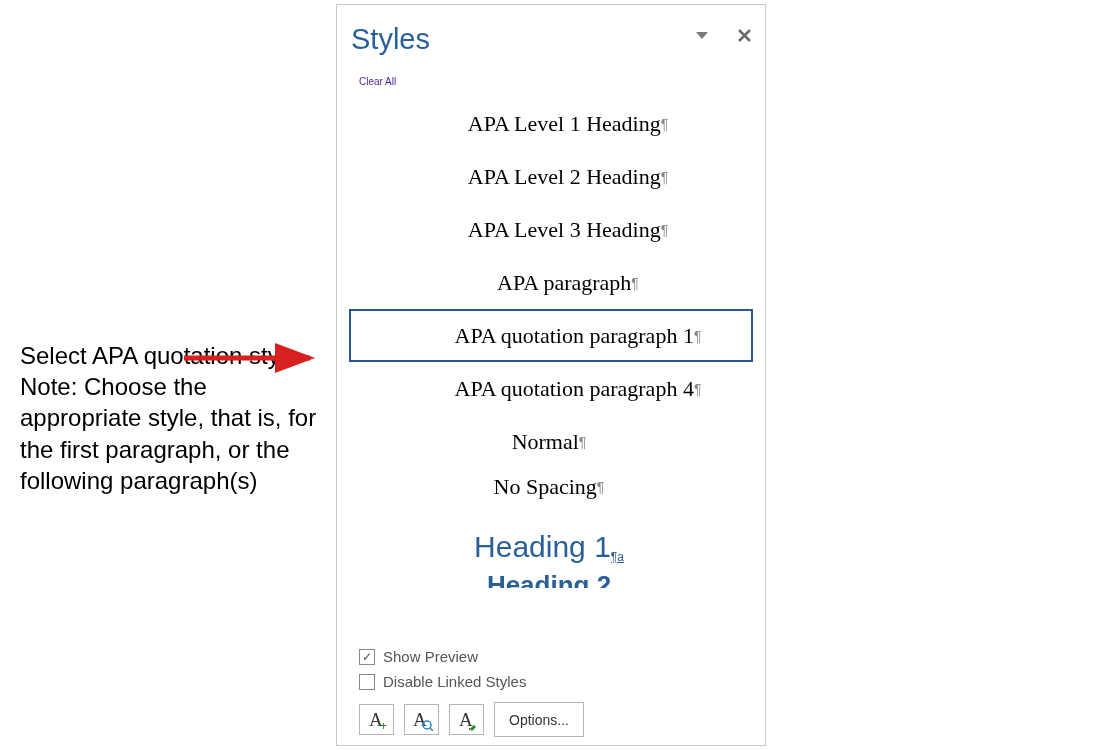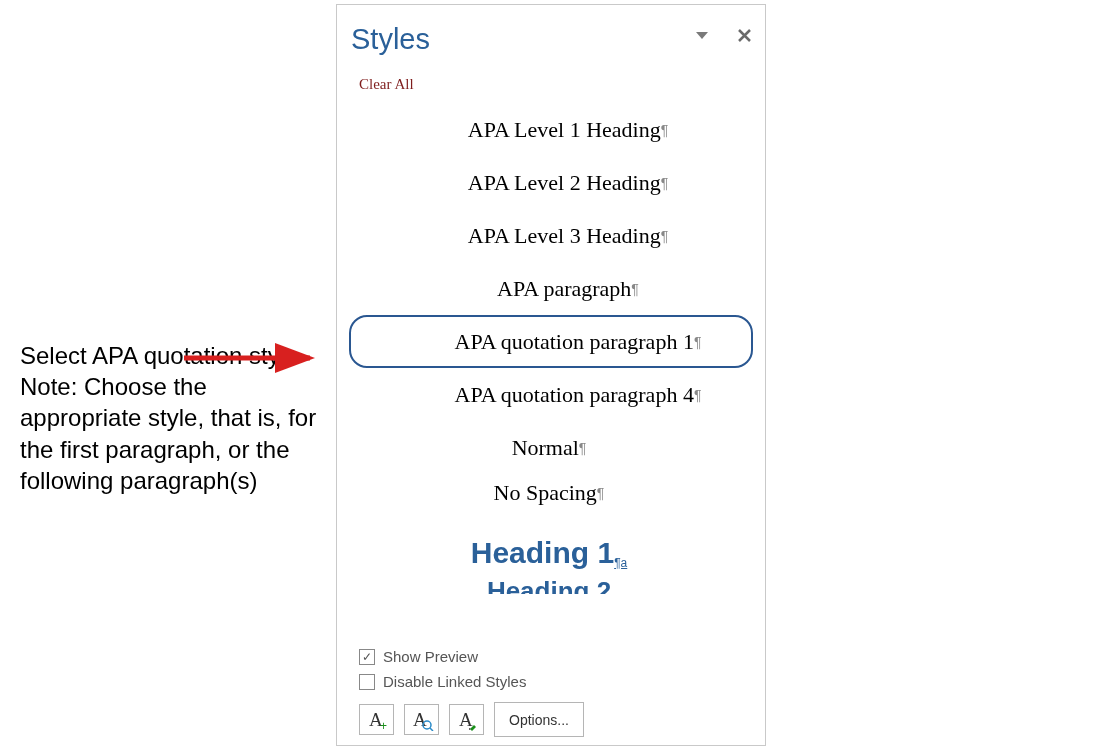--- a/index.html
+++ b/index.html
@@ -64,23 +64,23 @@
     }
     .pane-control-btn {
       cursor: pointer;
       width: 14px;
       height: 14px;
       display: inline-flex;
       align-items: center;
       justify-content: center;
     }
     .clear-all {
-      font-family: Liberation Serif, serif;
-      font-size: 15px;
-      color: #7f1d1d;
+      font-family: Liberation Sans, sans-serif;
+      font-size: 10px;
+      color: #4c1d95;
       padding: 10px 0 10px 10px;
     }
     .styles-list {
       flex: 1;
       overflow: hidden;
       position: relative;
     }
     .style-row {
       display: flex;
       align-items: center;
@@ -97,34 +97,33 @@
       color: #000;
     }
     .style-row.nospacing {
       height: 40px;
       padding-bottom: 2px;
     }
     .style-row.heading1 .style-label {
       font-family: "Segoe UI Light", "Segoe UI", Arial, sans-serif;
       color: #2a6099;
       font-size: 30px;
-      font-weight: 700;
+      font-weight: 400;
     }
     .style-row.heading1 { height: 62px; align-items: flex-end; padding-bottom: 6px; }
     .style-row.heading2cut .style-label {
       font-family: "Segoe UI Light", "Segoe UI", Arial, sans-serif;
       color: #2a6099;
       font-size: 26px;
       font-weight: 700;
     }
     .style-row.heading2cut { height: 18px; align-items: flex-start; overflow: hidden; }
     .style-row.selected {
       outline: 2px solid #2a5791;
       outline-offset: -2px;
-      border-radius: 18px;
     }
     .pilcrow-mark {
       color: #888;
       font-size: 14px;
       font-family: Arial;
     }
     .linked-mark {
       color: #2a6099;
       font-size: 12px;
       text-decoration: underline;

